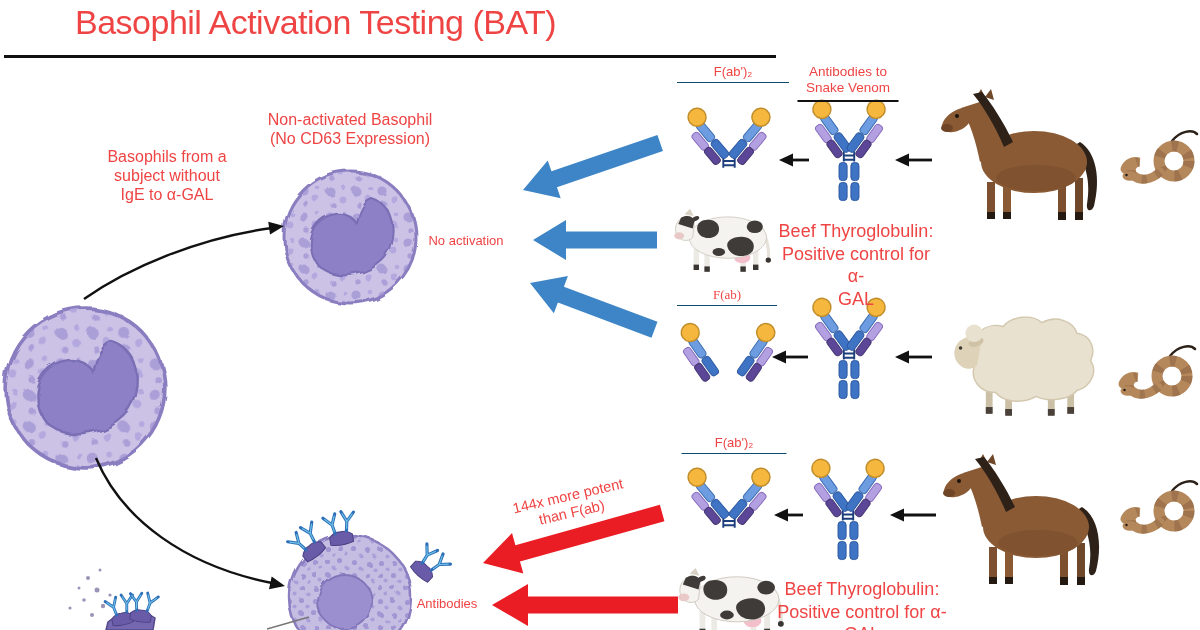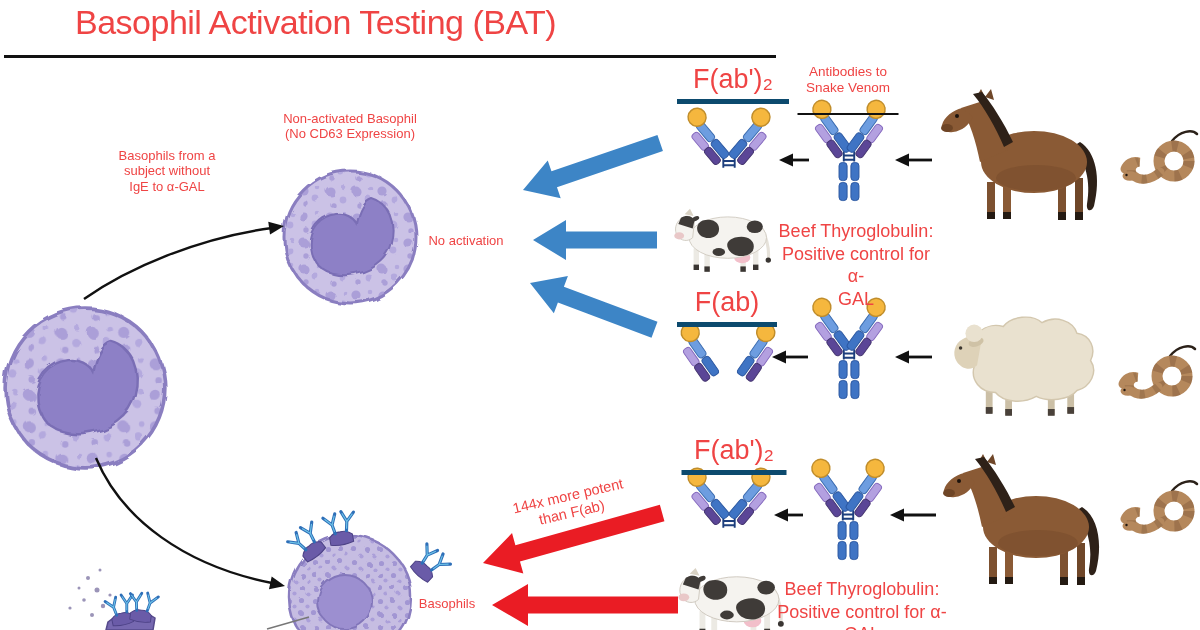--- a/index.html
+++ b/index.html
@@ -3,24 +3,24 @@
 <meta charset="utf-8">
 <style>
   html,body{margin:0;padding:0;background:#ffffff;}
   #canvas{position:relative;width:1200px;height:630px;background:#ffffff;overflow:hidden;
           font-family:"Liberation Sans","DejaVu Sans",sans-serif;color:#ef4444;}
   .abs{position:absolute;}
   .txt{white-space:pre-line;text-align:center;line-height:1.18;}
   .ctr{transform:translateX(-50%);}
   #title{left:75px;top:3px;font-size:34px;letter-spacing:-0.5px;white-space:nowrap;}
   #title-rule{left:4px;top:55px;width:772px;height:3px;background:#111;}
-  .heading{border-bottom:5px solid #0c4a6e;padding-bottom:3px;font-size:27px;}
-  .subheading{border-bottom:2.5px solid #111;padding-bottom:17px;font-size:13.5px;}
+  .heading{border-bottom:1px solid #0c4a6e;padding-bottom:3px;font-size:13px;}
+  .subheading{border-bottom:2.5px solid #111;padding-bottom:4px;font-size:13.5px;}
   .small{font-size:18px;line-height:1.26;}
-  .mid{font-size:13px;}
+  .mid{font-size:16px;}
   .plain{font-size:13px;white-space:nowrap;}
   #potency-note{left:570px;top:505px;transform:translate(-50%,-50%) rotate(-13deg);
                 font-size:14.5px;white-space:pre-line;text-align:center;line-height:1.2;}
 </style>
 </head>
 <body>
 
 <div id="canvas">
 
   <svg class="abs" width="1200" height="630" viewBox="0 0 1200 630" style="left:0;top:0">
@@ -287,25 +287,25 @@
   <div class="abs ctr txt mid" style="left:167px;top:148px;width:180px;">Basophils from a
 subject without
 IgE to α-GAL</div>
 
   <div class="abs plain" style="left:466px;top:233px;transform:translateX(-50%);">No activation</div>
 
   <div class="abs ctr txt small" style="left:856px;top:220px;width:160px;">Beef Thyroglobulin:
 Positive control for α-
 GAL</div>
 
-  <div class="abs ctr heading txt" style="left:727px;top:287px;width:100px;">F(ab)</div>
+  <div class="abs ctr heading txt" style="left:727px;top:287px;width:100px;font-family:Liberation Serif, serif;">F(ab)</div>
 
   <div class="abs ctr heading txt" style="left:734px;top:435px;width:105px;">F(ab')₂</div>
 
   <div class="abs" id="potency-note">144x more potent
 than F(ab)</div>
 
-  <div class="abs plain" style="left:447px;top:596px;transform:translateX(-50%);">Basophils</div>
+  <div class="abs plain" style="left:447px;top:596px;transform:translateX(-50%);">Antibodies</div>
 
   <div class="abs ctr txt small" style="left:862px;top:578px;width:170px;">Beef Thyroglobulin:
 Positive control for α-
 GAL</div>
 </div>
 
 </body></html>

